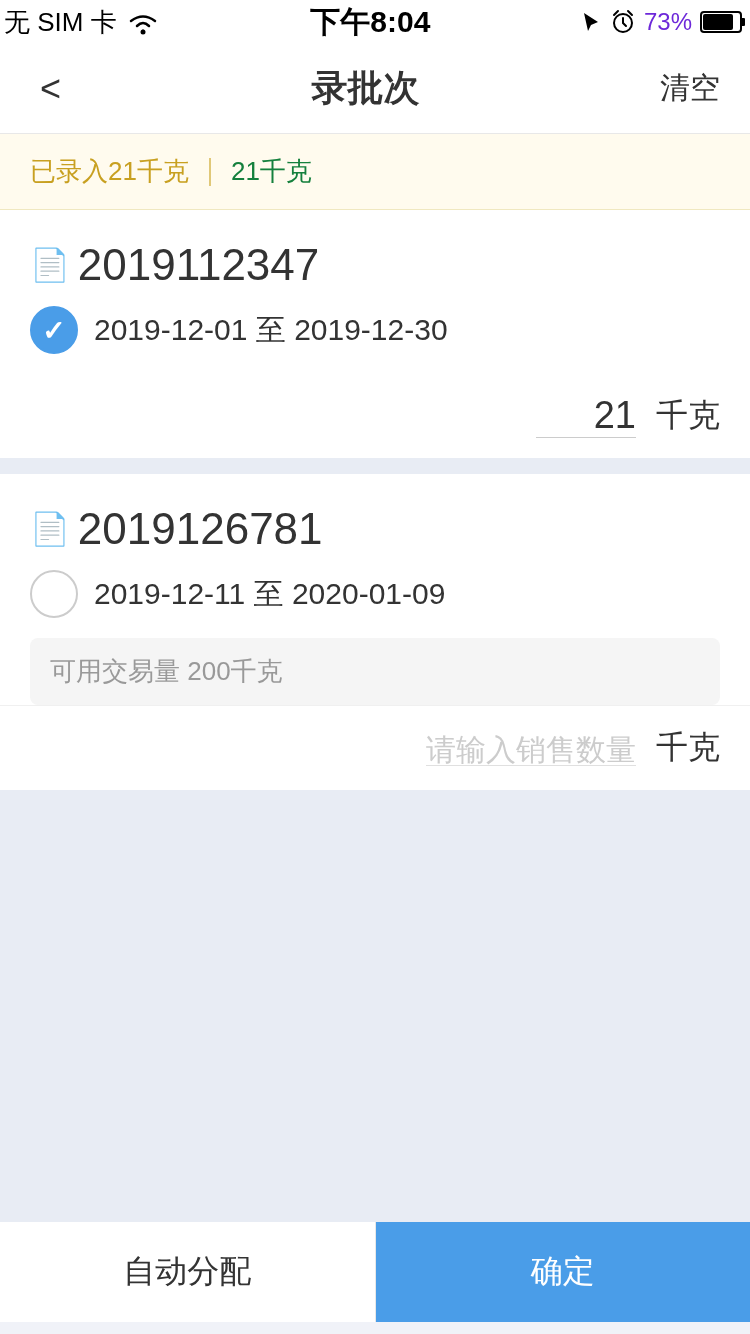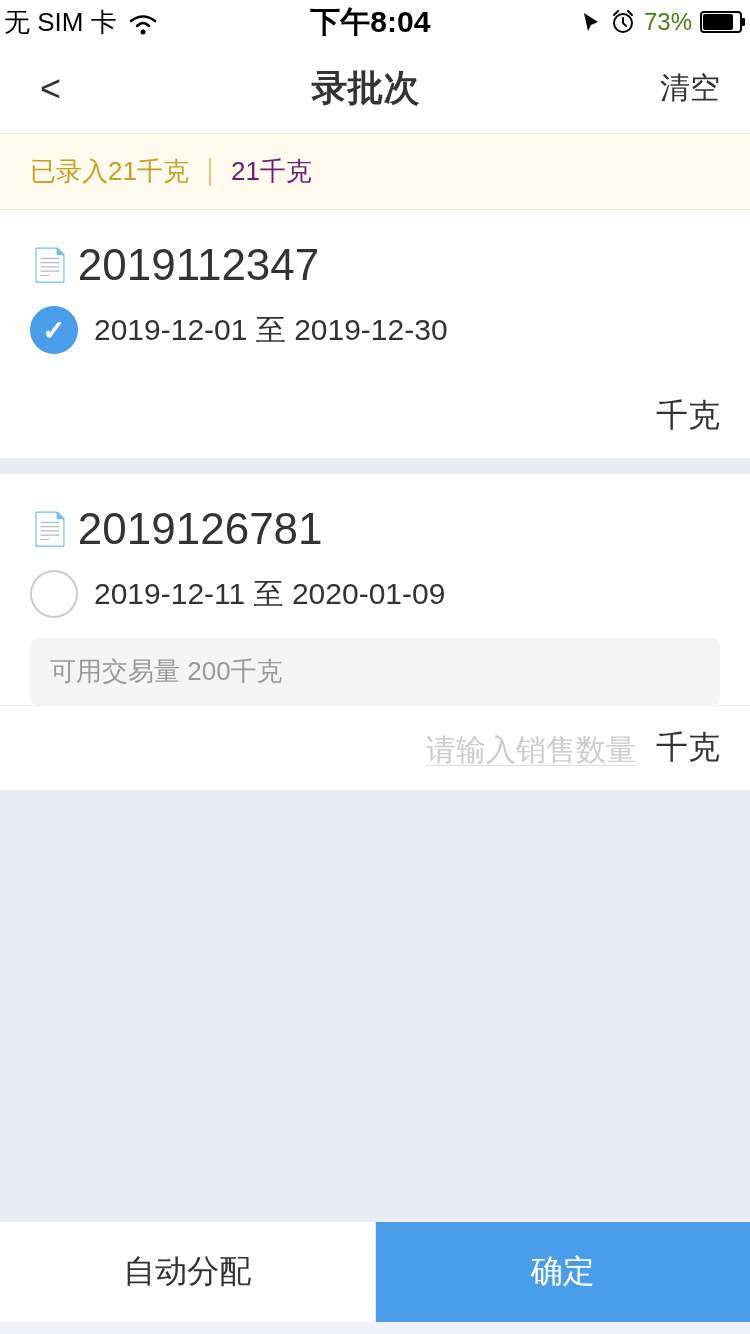--- a/index.html
+++ b/index.html
@@ -33,21 +33,21 @@
     .status-center {
       font-size: 30px;
       font-weight: 600;
       color: #000;
     }
     .status-right {
       display: flex;
       align-items: center;
       gap: 8px;
       font-size: 24px;
-      color: #4d7c0f;
+      color: #6d28d9;
     }
     .battery-container {
       display: flex;
       align-items: center;
     }
 
     
     .nav-bar {
       width: 750px;
       height: 90px;
@@ -90,21 +90,21 @@
       font-size: 26px;
       color: #c8a020;
     }
     .info-divider {
       width: 2px;
       height: 28px;
       background: #e0c878;
     }
     .info-value {
       font-size: 26px;
-      color: #701a75;
+      color: #15803d;
     }
 
     
     .batch-card {
       background: #fff;
       margin-top: 0;
       padding: 0;
     }
     .batch-card-inner {
       padding: 30px 30px 0 30px;
@@ -327,20 +327,23 @@
       <span class="batch-id-text">2019112347</span>
     </div>
     <div class="batch-date-row">
       <div class="checkbox-circle checked">
         <span class="checkmark">✓</span>
       </div>
       <span class="batch-date-text">2019-12-01 至 2019-12-30</span>
     </div>
   </div>
   <div class="qty-input-row">
+    <div class="qty-underline">
+      <span class="qty-value">21</span>
+    </div>
     <span class="qty-unit">千克</span>
   </div>
 </div>
 
 <div class="section-divider"></div>
 
 <div class="batch-card-2">
   <div class="batch-card-inner">
     <div class="batch-id-row">
       <span class="batch-id-icon">📄</span>

